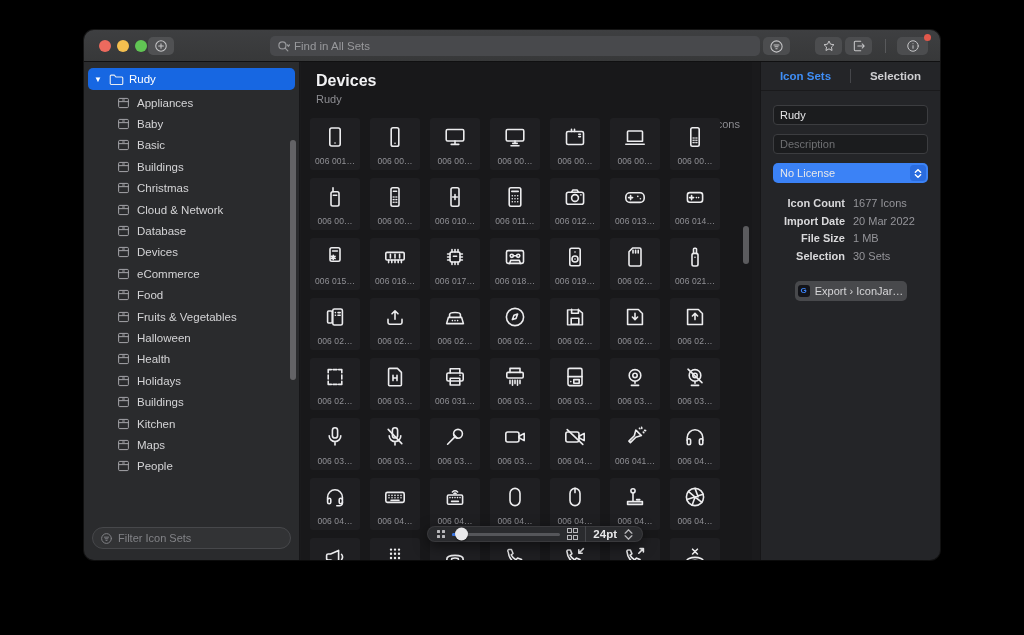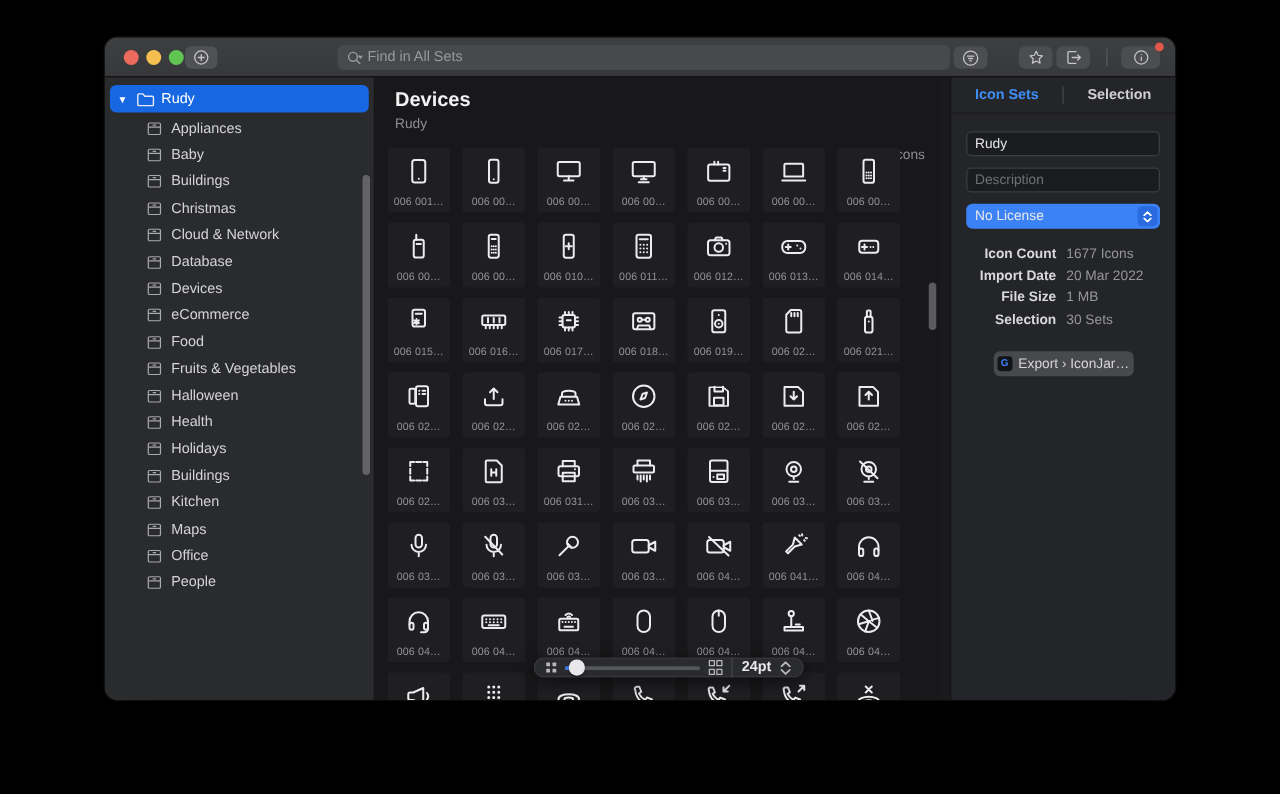--- a/index.html
+++ b/index.html
@@ -200,20 +200,30 @@
             <span>Baby</span>
           </div>
           <div class="side-item">
             <span style="display:flex">
               <svg width="13" height="12" viewBox="0 0 24 22" fill="none" stroke="currentColor" stroke-width="1.8" stroke-linejoin="round">
                 <rect x="3" y="2.5" width="18" height="17" rx="2"></rect>
                 <path d="M3 8.5h18"></path>
                 <path d="M9.5 5.5h5"></path>
               </svg>
             </span>
+            <span>Basic</span>
+          </div>
+          <div class="side-item">
+            <span style="display:flex">
+              <svg width="13" height="12" viewBox="0 0 24 22" fill="none" stroke="currentColor" stroke-width="1.8" stroke-linejoin="round">
+                <rect x="3" y="2.5" width="18" height="17" rx="2"></rect>
+                <path d="M3 8.5h18"></path>
+                <path d="M9.5 5.5h5"></path>
+              </svg>
+            </span>
             <span>Buildings</span>
           </div>
           <div class="side-item">
             <span style="display:flex">
               <svg width="13" height="12" viewBox="0 0 24 22" fill="none" stroke="currentColor" stroke-width="1.8" stroke-linejoin="round">
                 <rect x="3" y="2.5" width="18" height="17" rx="2"></rect>
                 <path d="M3 8.5h18"></path>
                 <path d="M9.5 5.5h5"></path>
               </svg>
             </span>
@@ -331,43 +341,40 @@
           </div>
           <div class="side-item">
             <span style="display:flex">
               <svg width="13" height="12" viewBox="0 0 24 22" fill="none" stroke="currentColor" stroke-width="1.8" stroke-linejoin="round">
                 <rect x="3" y="2.5" width="18" height="17" rx="2"></rect>
                 <path d="M3 8.5h18"></path>
                 <path d="M9.5 5.5h5"></path>
               </svg>
             </span>
             <span>Maps</span>
-          </div>
-          <div class="side-item">
-            <span style="display:flex">
-              <svg width="13" height="12" viewBox="0 0 24 22" fill="none" stroke="currentColor" stroke-width="1.8" stroke-linejoin="round">
-                <rect x="3" y="2.5" width="18" height="17" rx="2"></rect>
-                <path d="M3 8.5h18"></path>
-                <path d="M9.5 5.5h5"></path>
-              </svg>
-            </span>
-            <span>Office</span>
           </div>
           <div class="side-item">
             <span style="display:flex">
               <svg width="13" height="12" viewBox="0 0 24 22" fill="none" stroke="currentColor" stroke-width="1.8" stroke-linejoin="round">
                 <rect x="3" y="2.5" width="18" height="17" rx="2"></rect>
                 <path d="M3 8.5h18"></path>
                 <path d="M9.5 5.5h5"></path>
               </svg>
             </span>
             <span>People</span>
           </div>
         </div>
       <div class="side-scroll"></div>
+      <div class="filter-field">
+        <svg width="13" height="13" viewBox="0 0 24 24" fill="none" stroke="#828387" stroke-width="1.8" stroke-linecap="round">
+            <circle cx="12" cy="12" r="9"></circle>
+            <path d="M8 9.5h8M9.5 12.5h5M11 15.5h2"></path>
+          </svg>
+        <input type="text" placeholder="Filter Icon Sets" style="">
+      </div>
     </div>
 
     <div class="main">
       <div class="main-header">
         <div class="main-title">Devices</div>
         <div class="main-subtitle">Rudy</div>
         <div class="main-count">90 Icons</div>
       </div>
       <div class="grid" id="icon-grid">
           <div class="tile">

